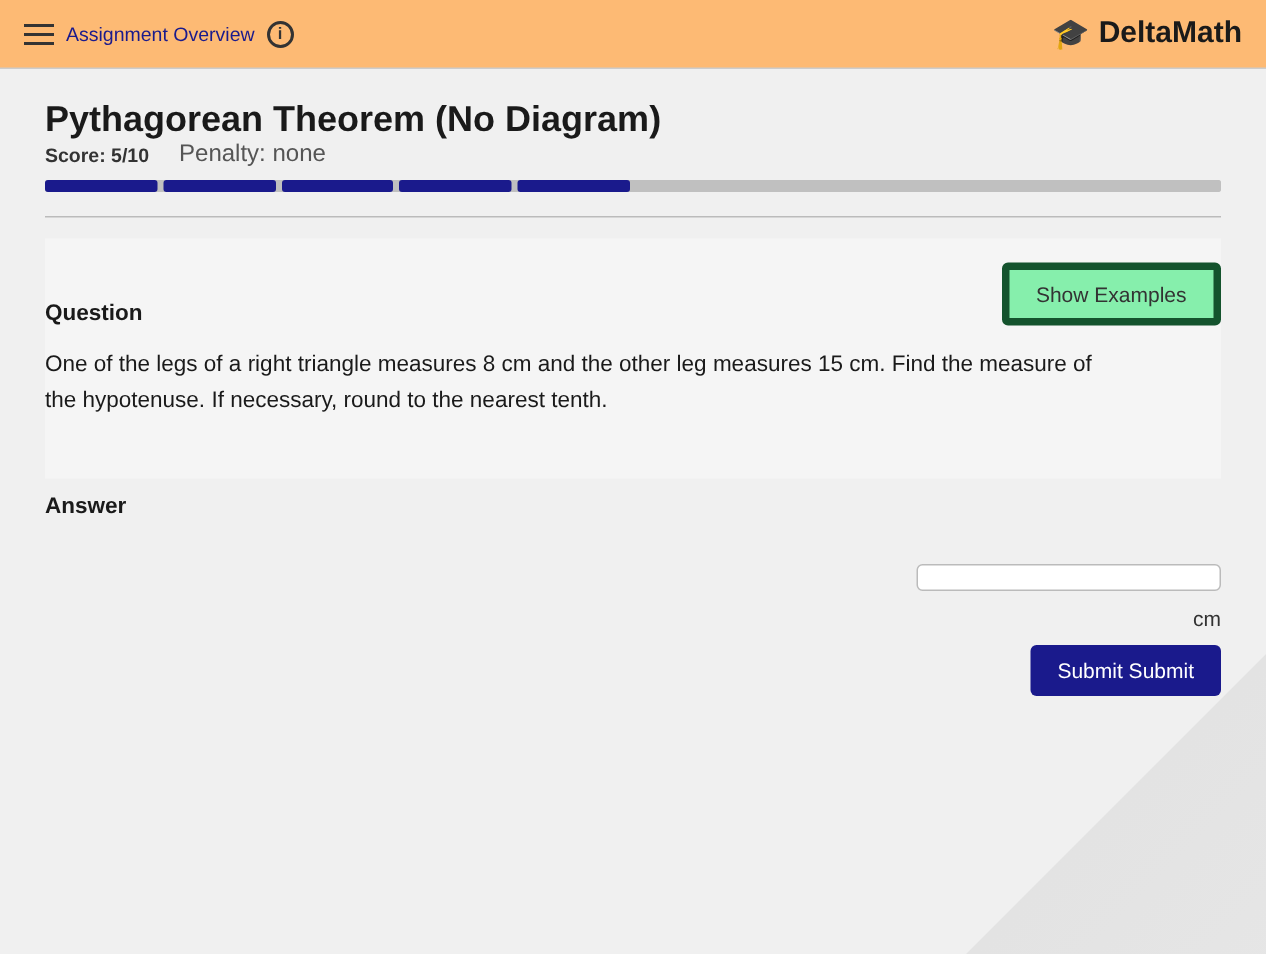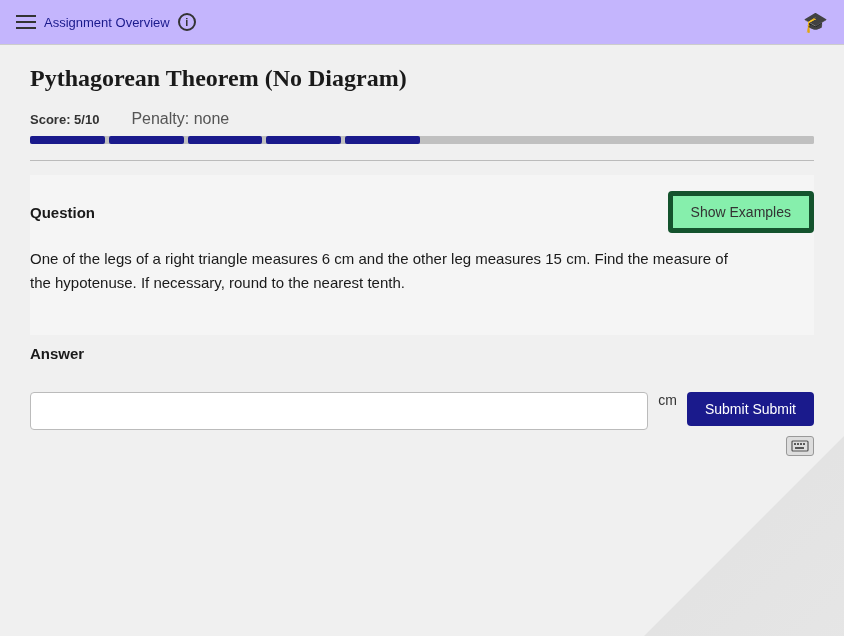--- a/index.html
+++ b/index.html
@@ -15,21 +15,21 @@
       height: 636px;
       overflow: hidden;
       position: relative;
     }
 
     .top-bar {
       display: flex;
       align-items: center;
       justify-content: space-between;
       padding: 10px 16px;
-      background-color: #c4b5fd;
+      background-color: #fdba74;
       border-bottom: 1px solid #ccc;
     }
 
     .top-bar-left {
       display: flex;
       align-items: center;
       gap: 8px;
     }
 
     .hamburger-icon {
@@ -87,32 +87,30 @@
       background-color: #f0f0f0;
       margin: 0;
       padding: 20px 30px;
       min-height: calc(636px - 44px);
     }
 
     .page-title {
       font-size: 24px;
       font-weight: bold;
       color: #1a1a1a;
-      margin-bottom: 18px;
-      font-family: Liberation Serif, serif;
     }
 
     .score-bar-section {
       margin-bottom: 16px;
     }
 
     .score-info {
       display: flex;
       align-items: center;
-      gap: 32px;
+      gap: 20px;
       margin-bottom: 8px;
       text-align: center;
     }
 
     .score-text {
       font-size: 13px;
       color: #333;
       font-weight: 600;
     }
 
@@ -152,21 +150,21 @@
     }
 
     .question-section {
       background-color: #f5f5f5;
       padding: 16px 0;
     }
 
     .question-header {
       display: flex;
       justify-content: space-between;
-      align-items: center;
+      align-items: flex-end;
       margin-bottom: 14px;
     }
 
     .question-label {
       font-size: 15px;
       font-weight: bold;
       color: #1a1a1a;
     }
 
     .show-examples-btn {
@@ -194,23 +192,24 @@
 
     .answer-label {
       font-size: 15px;
       font-weight: bold;
       color: #1a1a1a;
       margin-bottom: 0;
     }
 
     .answer-row {
       display: flex;
-      align-items: flex-start;
+      align-items: flex-end;
       gap: 10px;
       margin-top: 30px;
+      flex-direction: column;
     }
 
     .answer-input {
       flex: 1;
       height: 38px;
       border: 1px solid #bbb;
       border-radius: 4px;
       background-color: #fff;
       padding: 0 10px;
       font-size: 14px;
@@ -275,20 +274,21 @@
     <div class="hamburger-icon">
       <span></span>
       <span></span>
       <span></span>
     </div>
     <a class="assignment-overview-link">Assignment Overview</a>
     <span class="info-badge">i</span>
   </div>
   <div class="logo-area">
     <span class="logo-icon">🎓</span>
+    <span class="logo-text">DeltaMath</span>
   </div>
 </div>
 
 <div class="main-content">
   <div class="content-wrapper">
 
     <h1 class="page-title">Pythagorean Theorem (No Diagram)</h1>
 
     <div class="score-bar-section">
       <div class="score-info">
@@ -309,21 +309,21 @@
       </div>
     </div>
 
     <hr class="divider">
 
     <div class="question-section">
       <div class="question-header">
         <span class="question-label">Question</span>
         <button class="show-examples-btn">Show Examples</button>
       </div>
-      <p class="question-text">One of the legs of a right triangle measures 6 cm and the other leg measures 15 cm. Find the measure of the hypotenuse. If necessary, round to the nearest tenth.</p>
+      <p class="question-text">One of the legs of a right triangle measures 8 cm and the other leg measures 15 cm. Find the measure of the hypotenuse. If necessary, round to the nearest tenth.</p>
     </div>
 
     <div class="answer-section">
       <div class="answer-label">Answer</div>
 
       <div class="answer-row">
         <input class="answer-input" type="text" placeholder="" style="">
         <span class="unit-label">cm</span>
         <button class="submit-btn">Submit Submit</button>
       </div>

